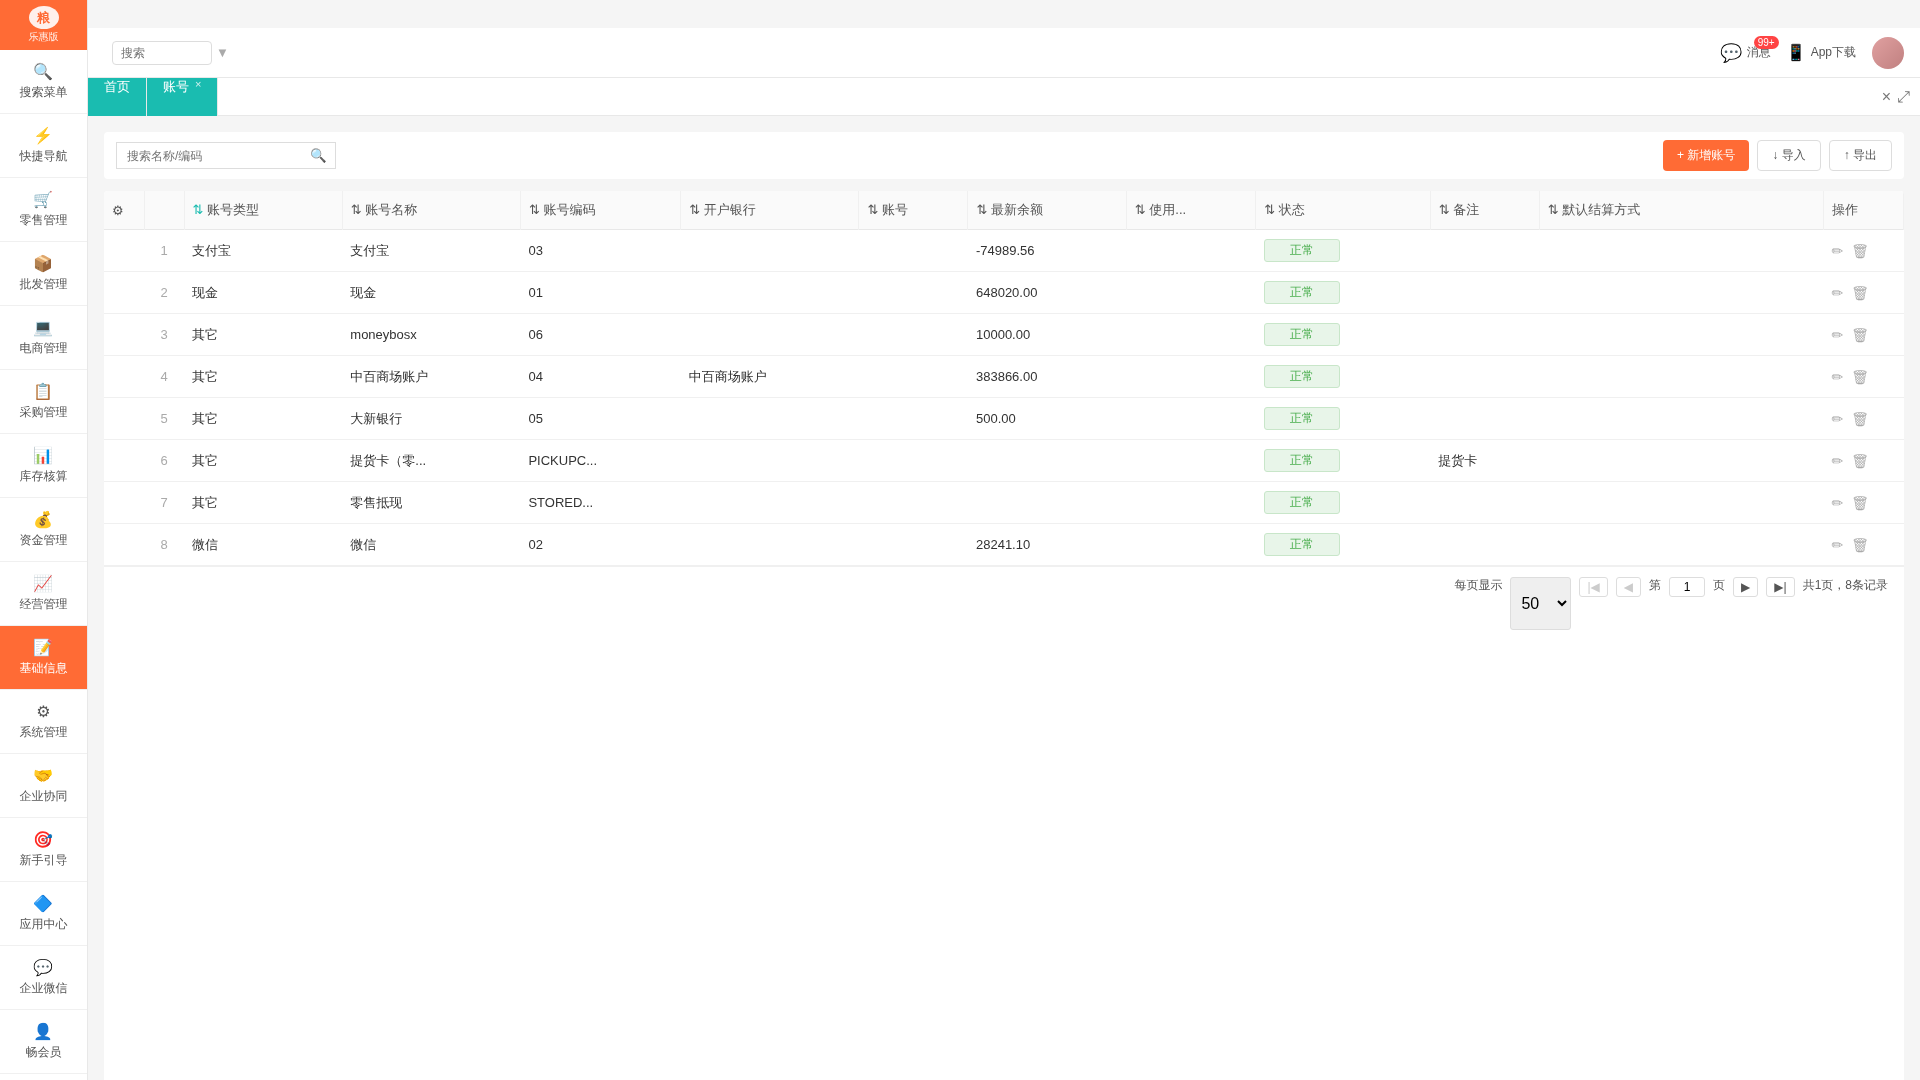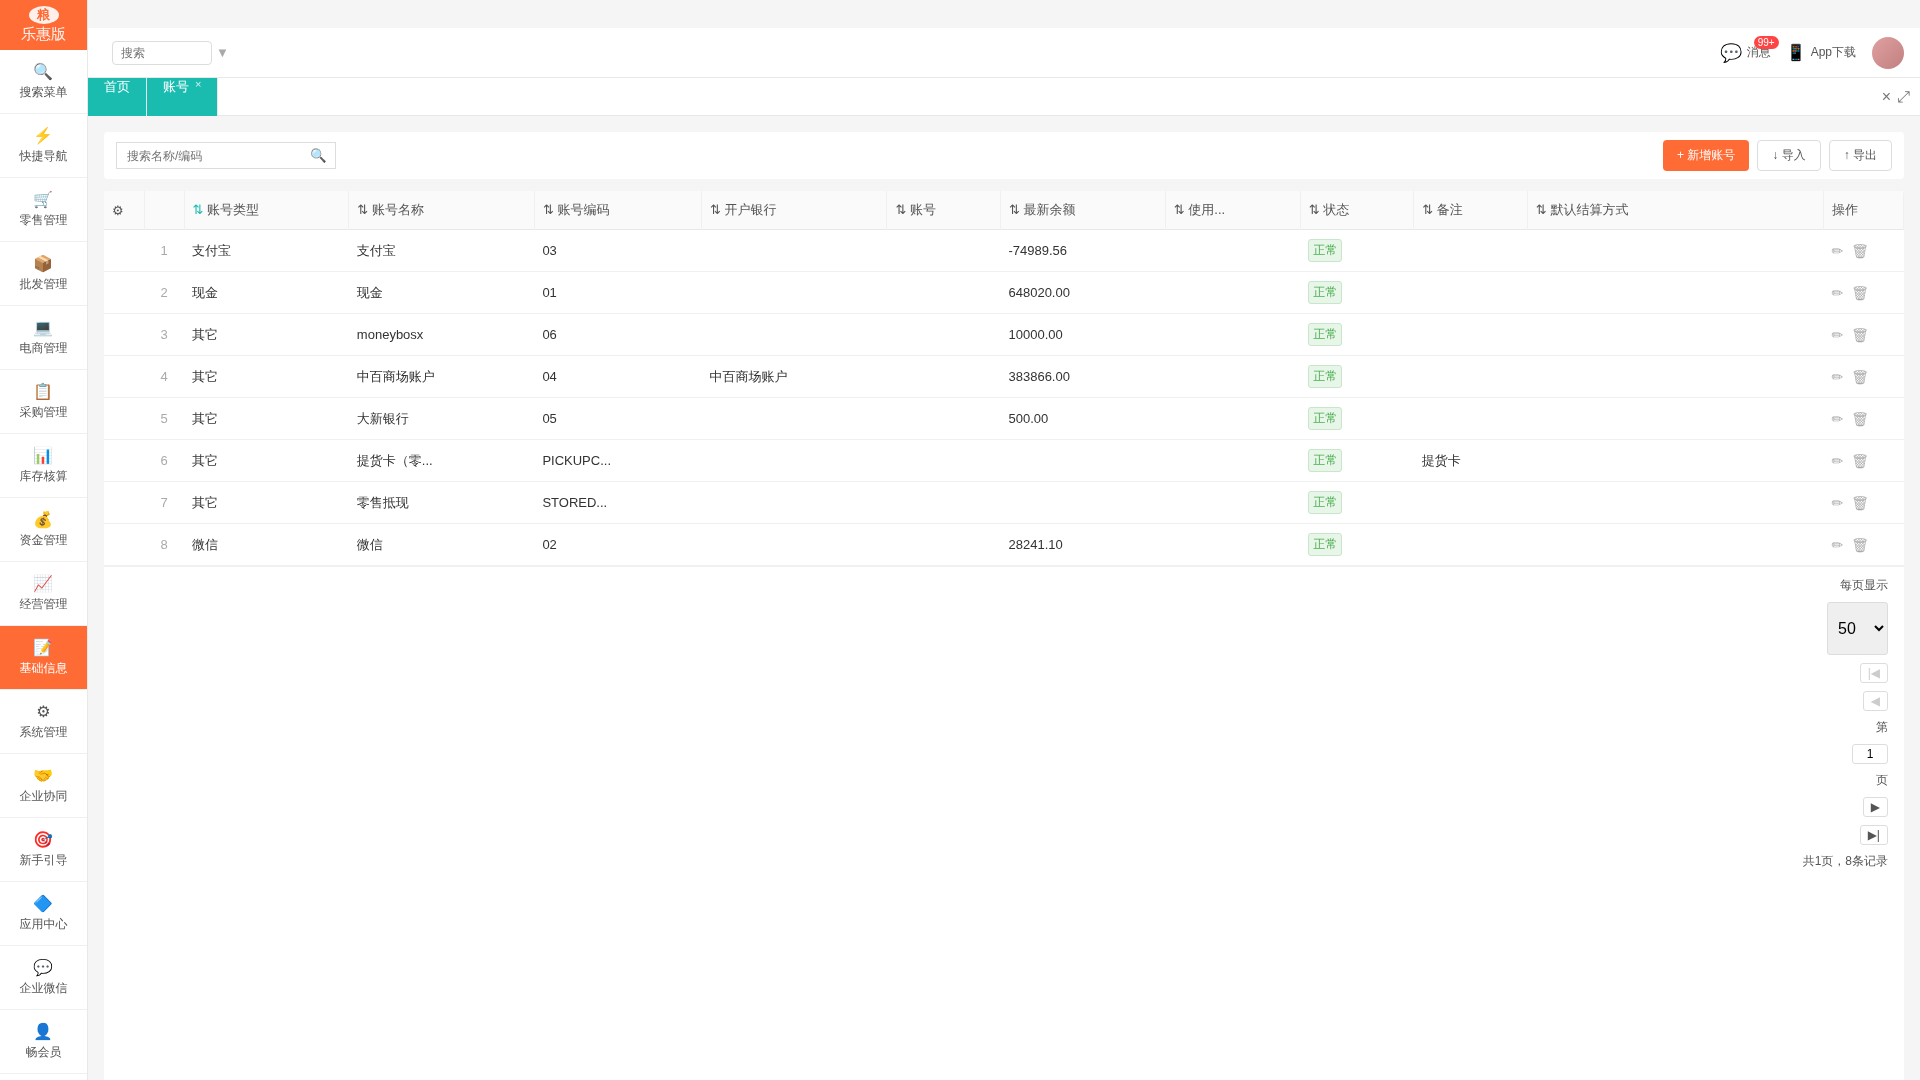--- a/index.html
+++ b/index.html
@@ -250,47 +250,46 @@
     .row-num {
       color: #aaa;
       text-align: center;
     }
     .status-badge {
       display: inline-block;
       background: #e8f5e9;
       color: #4caf50;
       border: 1px solid #c8e6c9;
       border-radius: 3px;
-      padding: 2px 4px;
+      padding: 2px 25px;
       font-size: 12px;
     }
     .action-btns {
       display: flex;
       gap: 8px;
     }
     .action-btn {
       color: #aaa;
       cursor: pointer;
       font-size: 14px;
       background: none;
       border: none;
     }
 
     
     .pagination {
       display: flex;
-      align-items: flex-end;
+      align-items: flex-start;
       justify-content: flex-end;
       padding: 10px 16px;
       background: #fff;
       border-top: 1px solid #f0f0f0;
       gap: 8px;
       font-size: 12px;
       color: #555;
-      flex-direction: column;
     }
     .page-size-select {
       border: 1px solid #ddd;
       border-radius: 3px;
       padding: 16px 6px;
       font-size: 16px;
     }
     .page-nav-btn {
       background: none;
       border: 1px solid #ddd;
@@ -327,21 +326,21 @@
       border-radius: 50%;
       display: flex;
       align-items: center;
       justify-content: center;
       font-size: 13px;
       font-weight: bold;
       color: #ff6b35;
     }
     .logo-text-small {
       color: rgba(255,255,255,0.9);
-      font-size: 15px;
+      font-size: 10px;
       margin-top: 1px;
     }
     .top-nav-select {
       display: flex;
       align-items: center;
       gap: 4px;
       font-size: 13px;
       color: #333;
       cursor: pointer;
       padding: 4px 8px;

